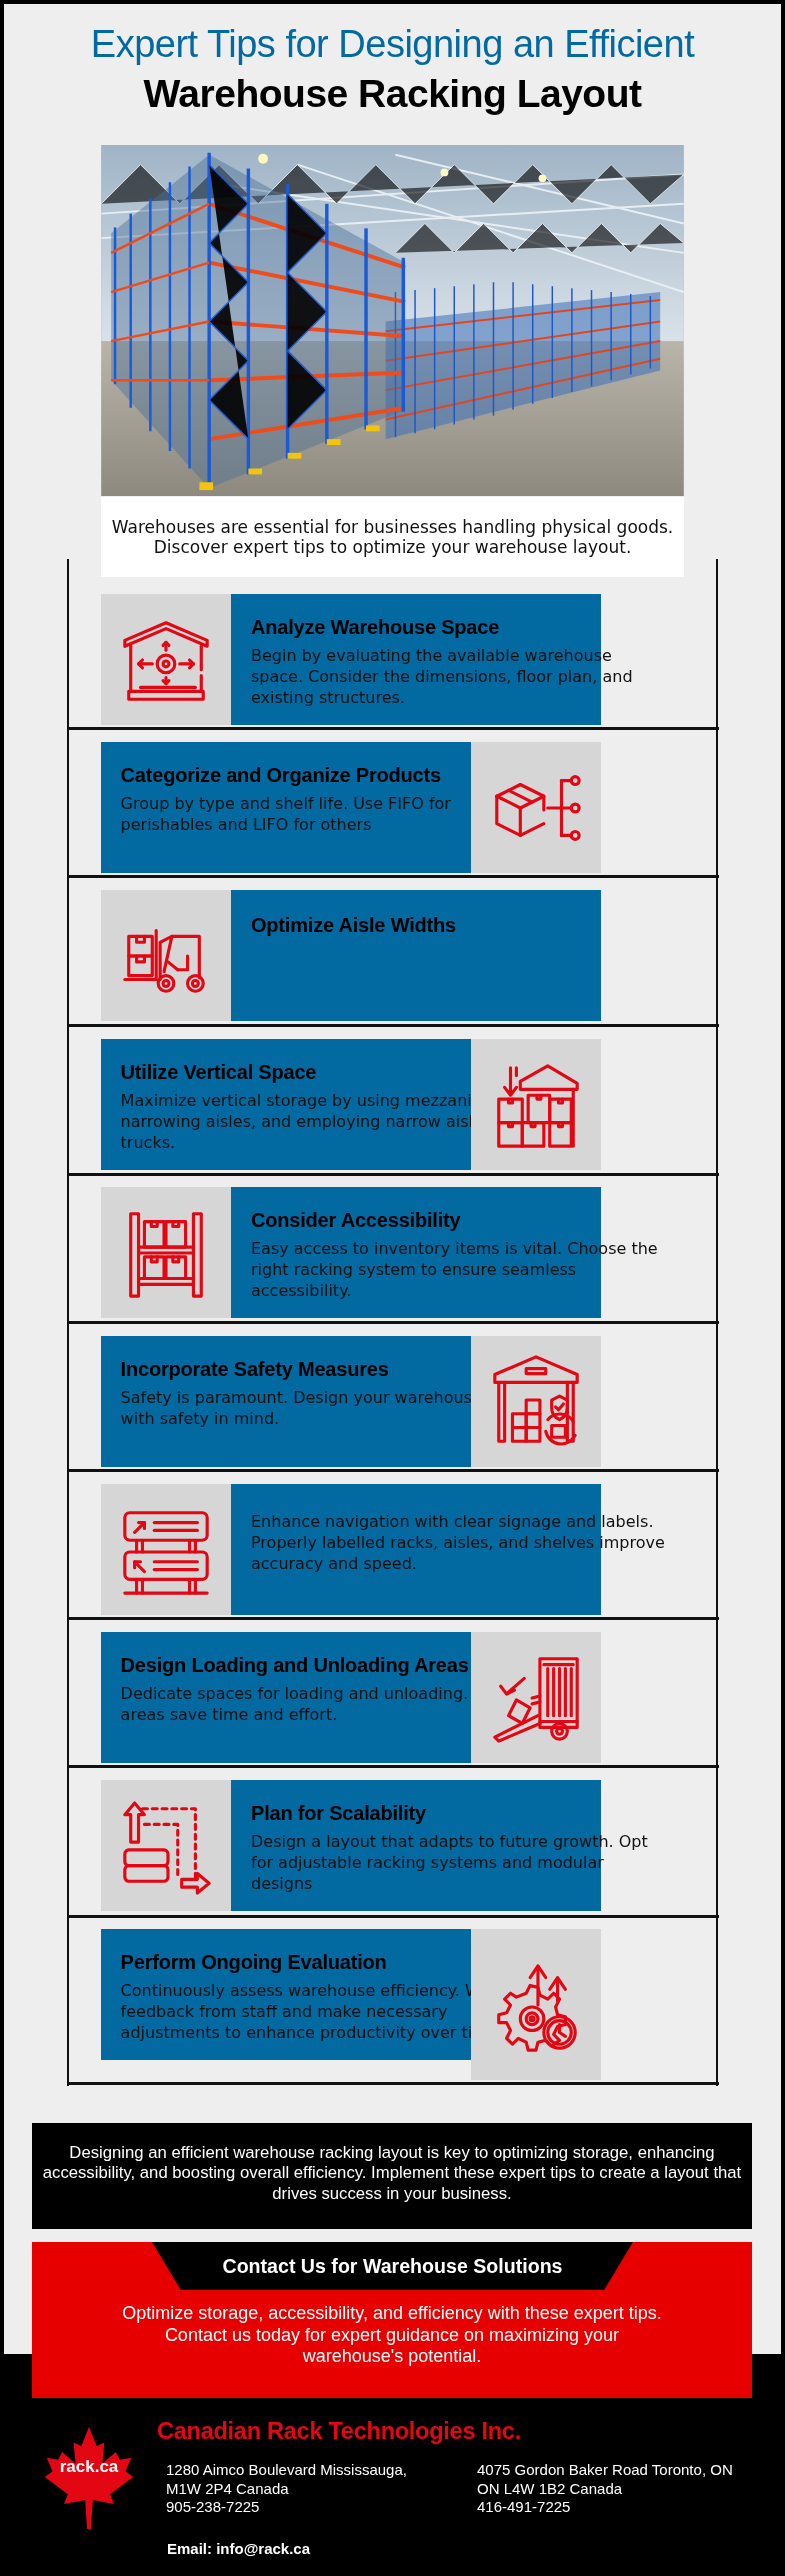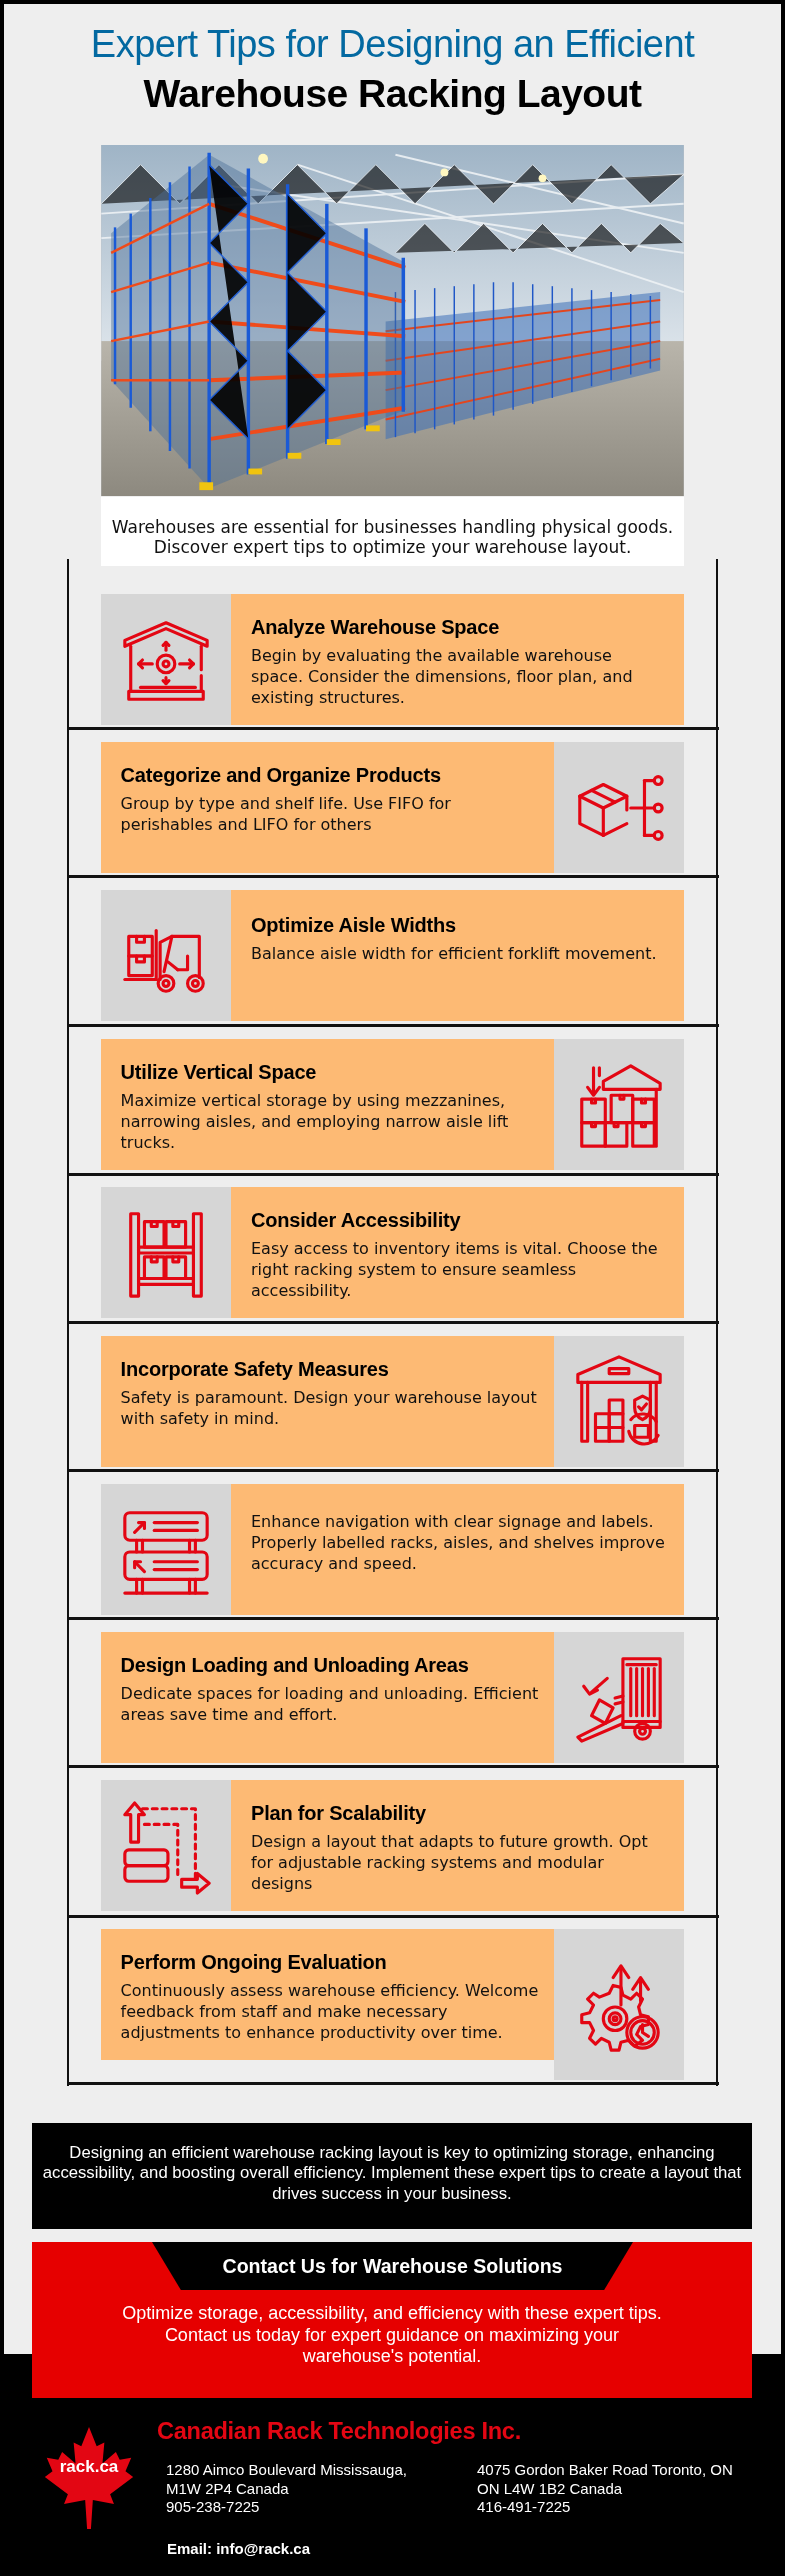--- a/index.html
+++ b/index.html
@@ -21,30 +21,30 @@
   .title-2 {
     position: absolute; top: 71px; left: 0; width: 785px; text-align: center;
     font-family: "Liberation Sans", sans-serif; font-size: 39px; font-weight: 700;
     letter-spacing: -0.5px; color: #000; line-height: 45px;
   }
   .hero {
     position: absolute; left: 101px; top: 145px; width: 583px; height: 351px;
     overflow: hidden; background: #bfc3c6;
   }
   .intro {
-    position: absolute; left: 101px; top: 497px; width: 583px; height: 69px;
+    position: absolute; left: 101px; top: 497px; width: 583px; height: 80px;
     background: #fff; text-align: center; padding-top: 19.6px;
     font-family: "DejaVu Sans", sans-serif; font-size: 17px; line-height: 20.6px; color: #111;
   }
   .frame-left { position: absolute; left: 67px; top: 559px; width: 2px; height: 1527px; background: #111; }
   .frame-right { position: absolute; left: 716px; top: 559px; width: 2px; height: 1527px; background: #111; }
   .sep { position: absolute; left: 67px; width: 652px; height: 2.9px; background: #111; }
 
   .card {
-    position: absolute; left: 101px; width: 583px; height: 131px; background: #fdba74;
+    position: absolute; left: 101px; width: 500px; height: 131px; background: #0369a1;
   }
   .card .iconbox {
     position: absolute; top: 0; width: 130px; height: 131px; background: #d6d6d6;
     display: flex; align-items: center; justify-content: center;
   }
   .card.left .iconbox { left: 0; }
   .card.right .iconbox { right: 0; }
   .card .txt { position: absolute; top: 0; }
   .card.left .txt { left: 150px; width: 417px; }
   .card.right .txt { left: 19.6px; width: 422px; }
@@ -287,21 +287,20 @@
           <path d="M52 56 L62 64"></path>
         <path d="M72 50 L72 64 L62 64"></path>
         <circle cx="50" cy="78" r="8"></circle>
           <circle cx="50" cy="78" r="3"></circle>
         <circle cx="80" cy="78" r="8"></circle>
           <circle cx="80" cy="78" r="3"></circle>
       </svg>
     </div>
     <div class="txt" style="padding-top:23.6px">
       <h3>Optimize Aisle Widths</h3>
-      <p>Balance aisle width for efficient forklift movement.</p>
     </div>
   </div>
 
   <div class="card right" style="top:1039px">
     <div class="txt" style="padding-top:21.6px">
       <h3>Utilize Vertical Space</h3>
       <p>Maximize vertical storage by using mezzanines, narrowing aisles, and employing narrow aisle lift trucks.</p>
     </div>
     <div class="iconbox">
       <svg viewBox="0 0 100 100">

